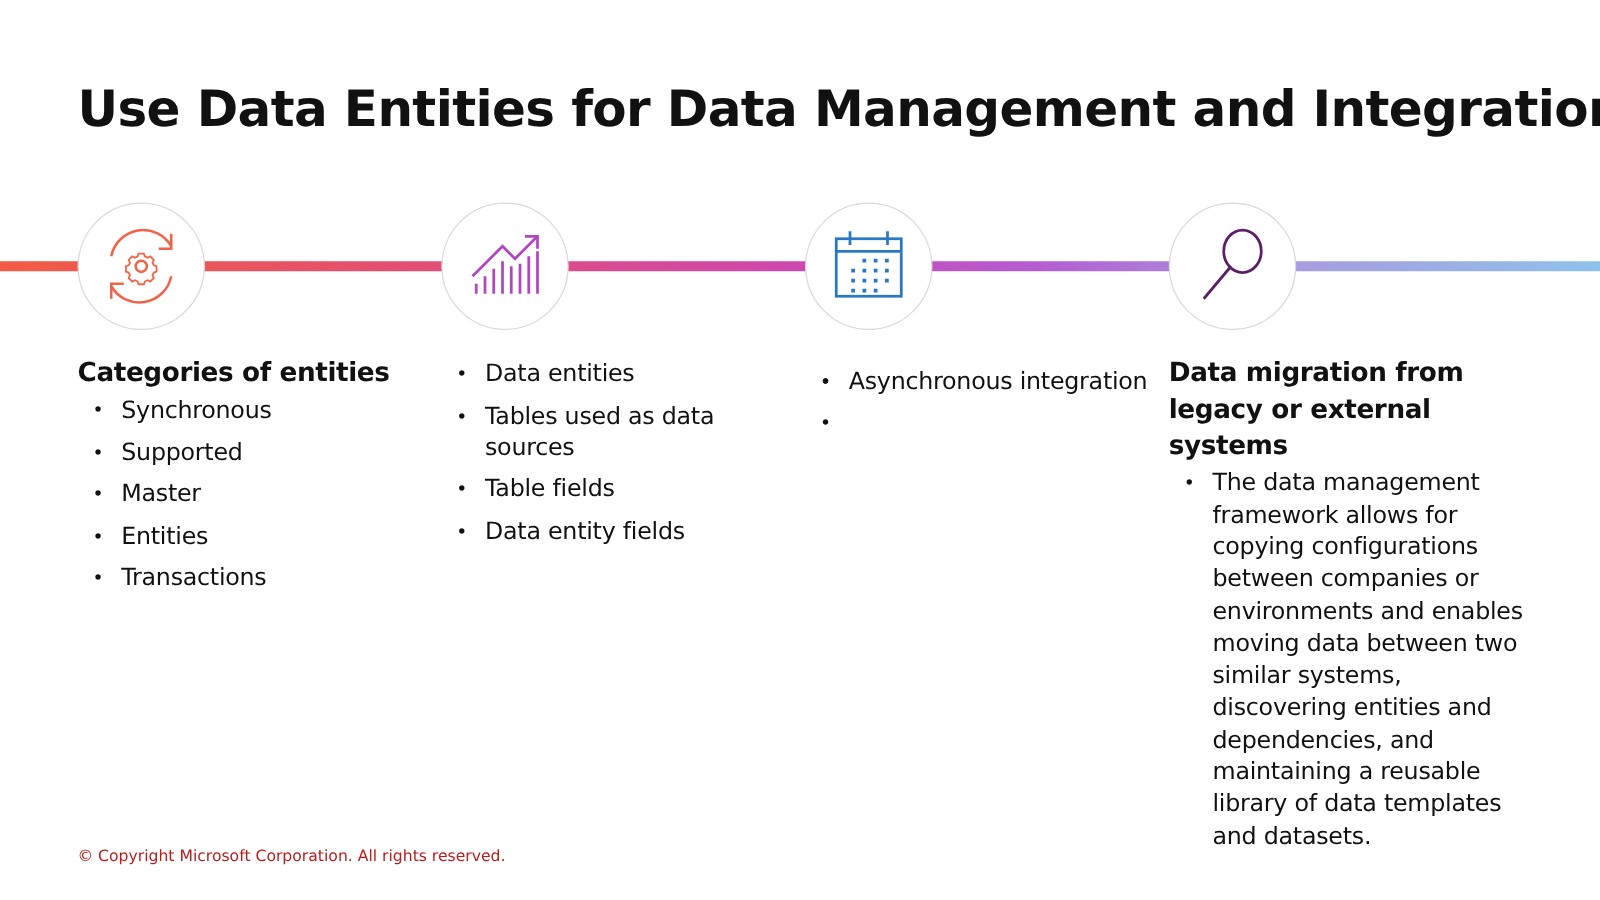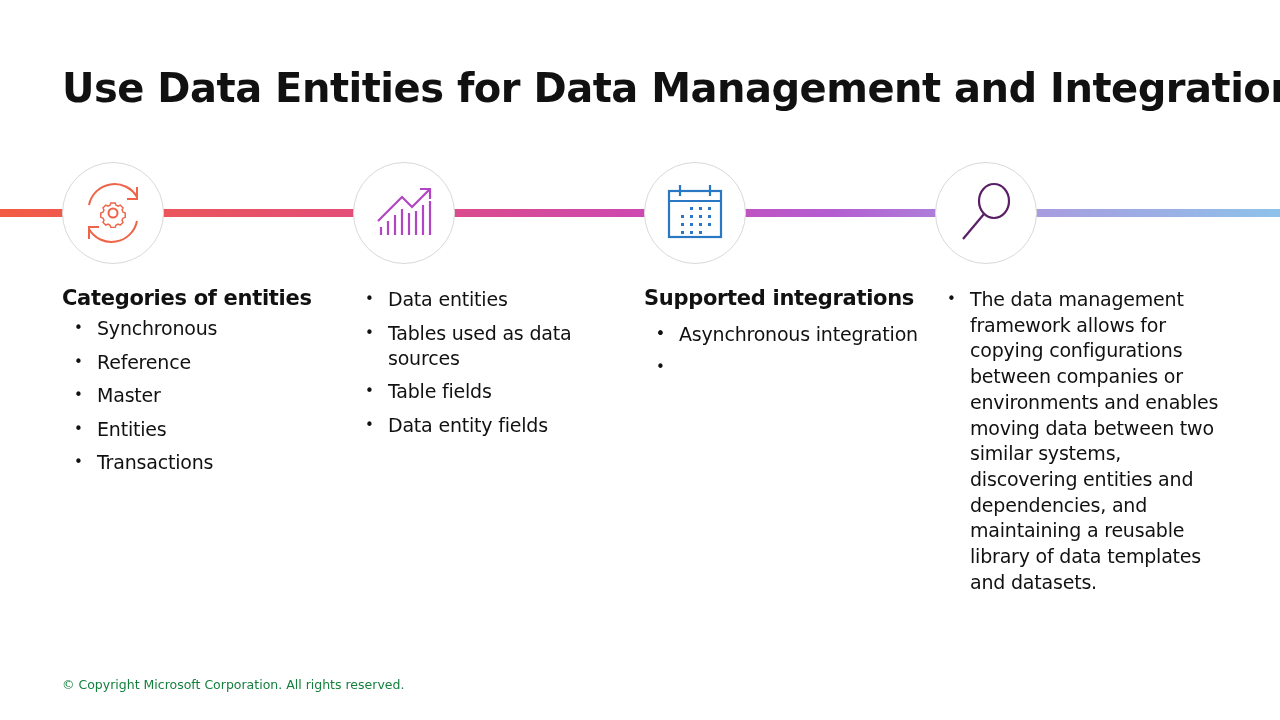--- a/index.html
+++ b/index.html
@@ -8,21 +8,21 @@
   .title { position:absolute; left:62px; top:62px; font-size:40px; font-weight:600; letter-spacing:-0.5px; margin:0; line-height:52px; white-space:nowrap; }
   .timeline { position:absolute; left:0; top:209px; width:1280px; height:8px;
               background:linear-gradient(90deg,#f25c44 0%,#e44f72 25%,#cd48b0 50%,#b45dd1 65%,#a99adf 80%,#8ec2ea 100%); }
   .node { position:absolute; top:162px; width:102px; height:102px; border-radius:50%; background:#fff; border:1px solid #d9d9d9; box-sizing:border-box; display:flex; align-items:center; justify-content:center; }
   .col { position:absolute; top:284px; }
   .col h2 { margin:0; font-size:21px; font-weight:600; line-height:29px; letter-spacing:-0.3px; }
   .col ul { list-style:none; margin:3px 0 0 0; padding:0; }
   .col li { position:relative; padding-left:35px; font-size:19px; line-height:25px; margin-bottom:8.5px; letter-spacing:-0.2px; }
   .col li .bullet { position:absolute; left:12px; top:0; font-size:15px; }
   .col4 li { margin-bottom:0; line-height:25.7px; }
-  .footer { position:absolute; left:62px; top:677px; font-size:12.5px; color:#15803d; }
+  .footer { position:absolute; left:62px; top:677px; font-size:12.5px; color:#b91c1c; }
 </style>
 </head>
 <body>
 
 <h1 class="title">Use Data Entities for Data Management and Integration(2)</h1>
 
 <div class="timeline"></div>
 
 <div class="node" style="left:62px;">
   <svg width="64" height="64" viewBox="0 0 64 64">
@@ -80,44 +80,44 @@
       <ellipse cx="40" cy="20" rx="15" ry="17"></ellipse>
       <line x1="30" y1="33" x2="9" y2="58"></line>
     </g>
   </svg>
 </div>
 
 <div class="col" style="left:62px; width:270px;">
   <h2>Categories of entities</h2>
   <ul>
     <li><span class="bullet">•</span><span>Synchronous</span></li>
-    <li><span class="bullet">•</span><span>Reference</span></li>
+    <li><span class="bullet">•</span><span>Supported</span></li>
     <li><span class="bullet">•</span><span>Master</span></li>
     <li><span class="bullet">•</span><span>Entities</span></li>
     <li><span class="bullet">•</span><span>Transactions</span></li>
   </ul>
 </div>
 
 <div class="col" style="left:353px; width:270px;">
   <ul>
     <li><span class="bullet">•</span><span>Data entities</span></li>
     <li style="width:190px;"><span class="bullet">•</span><span>Tables used as data sources</span></li>
     <li><span class="bullet">•</span><span>Table fields</span></li>
     <li><span class="bullet">•</span><span>Data entity fields</span></li>
   </ul>
 </div>
 
 <div class="col" style="left:644px; width:285px;">
-  <h2>Supported integrations</h2>
   <ul>
     <li style="width:215px;"><span class="bullet">•</span></li>
     <li><span class="bullet">•</span><span>Asynchronous integration</span></li>
     <li><span class="bullet">•</span></li>
   </ul>
 </div>
 
 <div class="col col4" style="left:935px; width:290px;">
+  <h2 style="width:240px;">Data migration from legacy or external systems</h2>
   <ul>
     <li><span class="bullet">•</span><span>The data management framework allows for copying configurations between companies or environments and enables moving data between two similar systems, discovering entities and dependencies, and maintaining a reusable library of data templates and datasets.</span></li>
   </ul>
 </div>
 
 <div class="footer">© Copyright Microsoft Corporation. All rights reserved.</div>
 
 </body></html>

